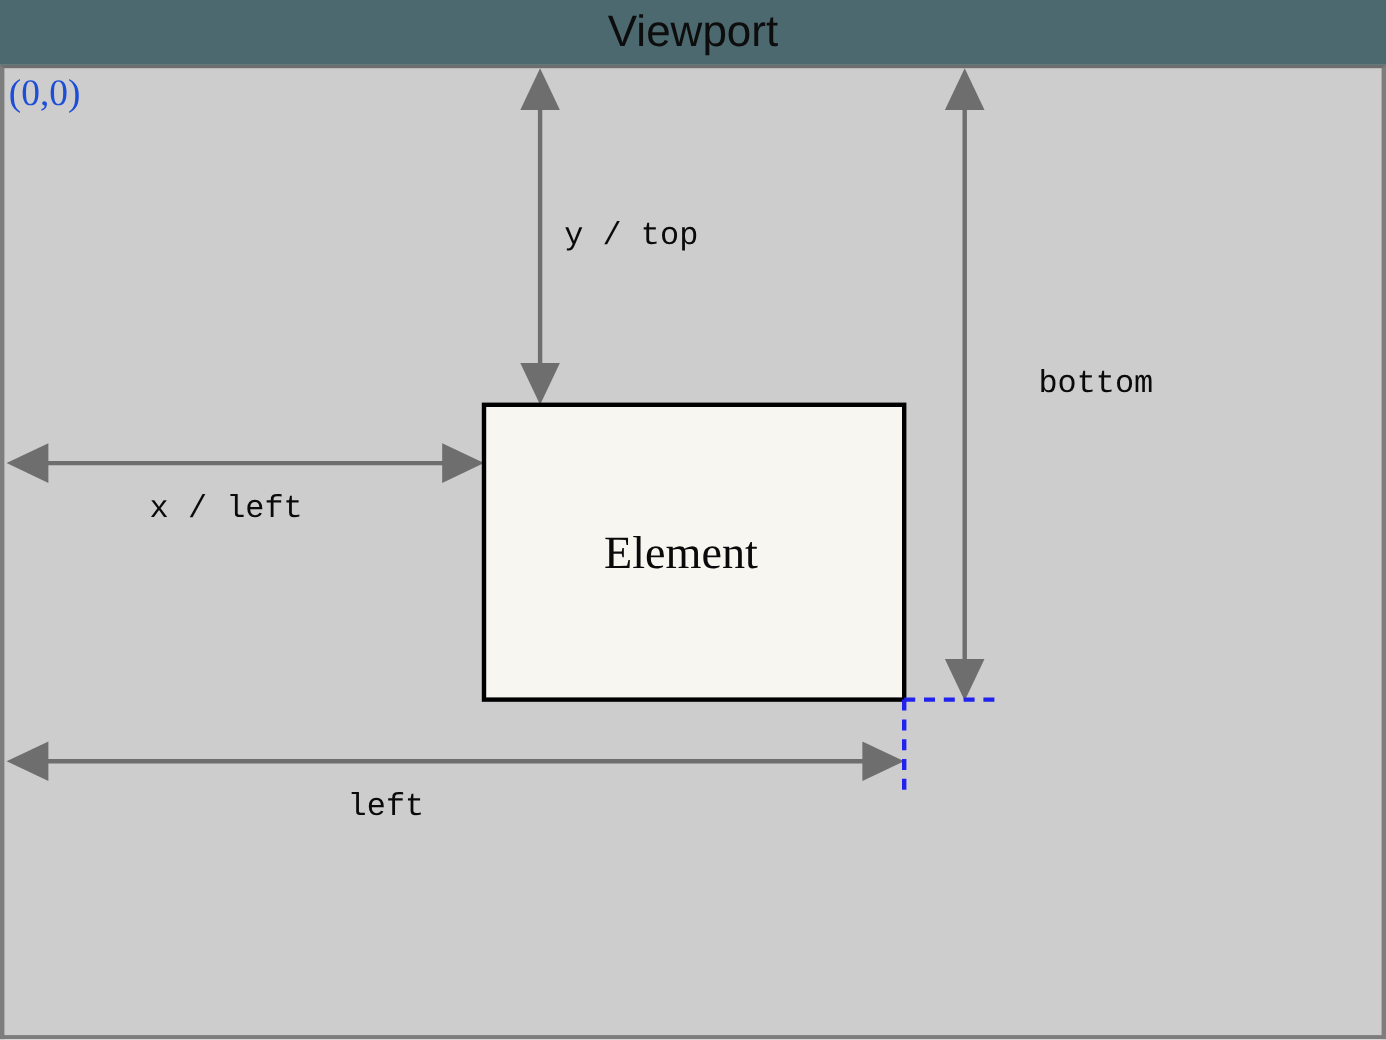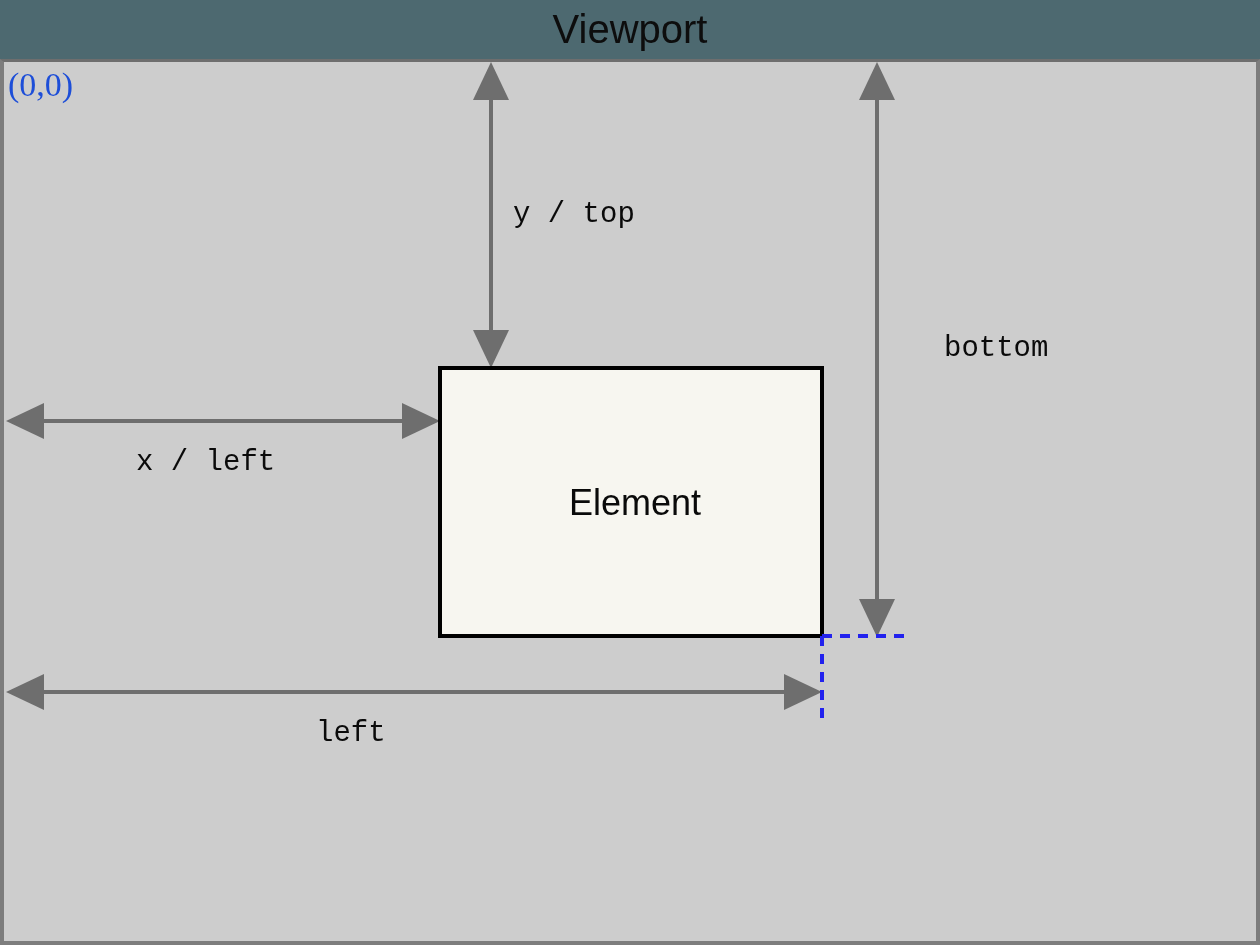--- a/index.html
+++ b/index.html
@@ -70,28 +70,28 @@
     left: 0;
     top: 0;
     width: 1260px;
     height: 945px;
     pointer-events: none;
   }
 
   
   #element-label {
     position: absolute;
-    left: 444px;
+    left: 428px;
     top: 478px;
     width: 382px;
     text-align: center;
-    font-size: 36px;
+    font-size: 42px;
     line-height: 50px;
     color: #0a0a0a;
-    font-family: Liberation Sans, sans-serif;
+    font-family: Liberation Serif, serif;
     white-space: nowrap;
   }
 
   
   .measure-label {
     position: absolute;
     font-family: Liberation Mono, monospace;
     font-size: 29px;
     line-height: 34px;
     color: #0a0a0a;

